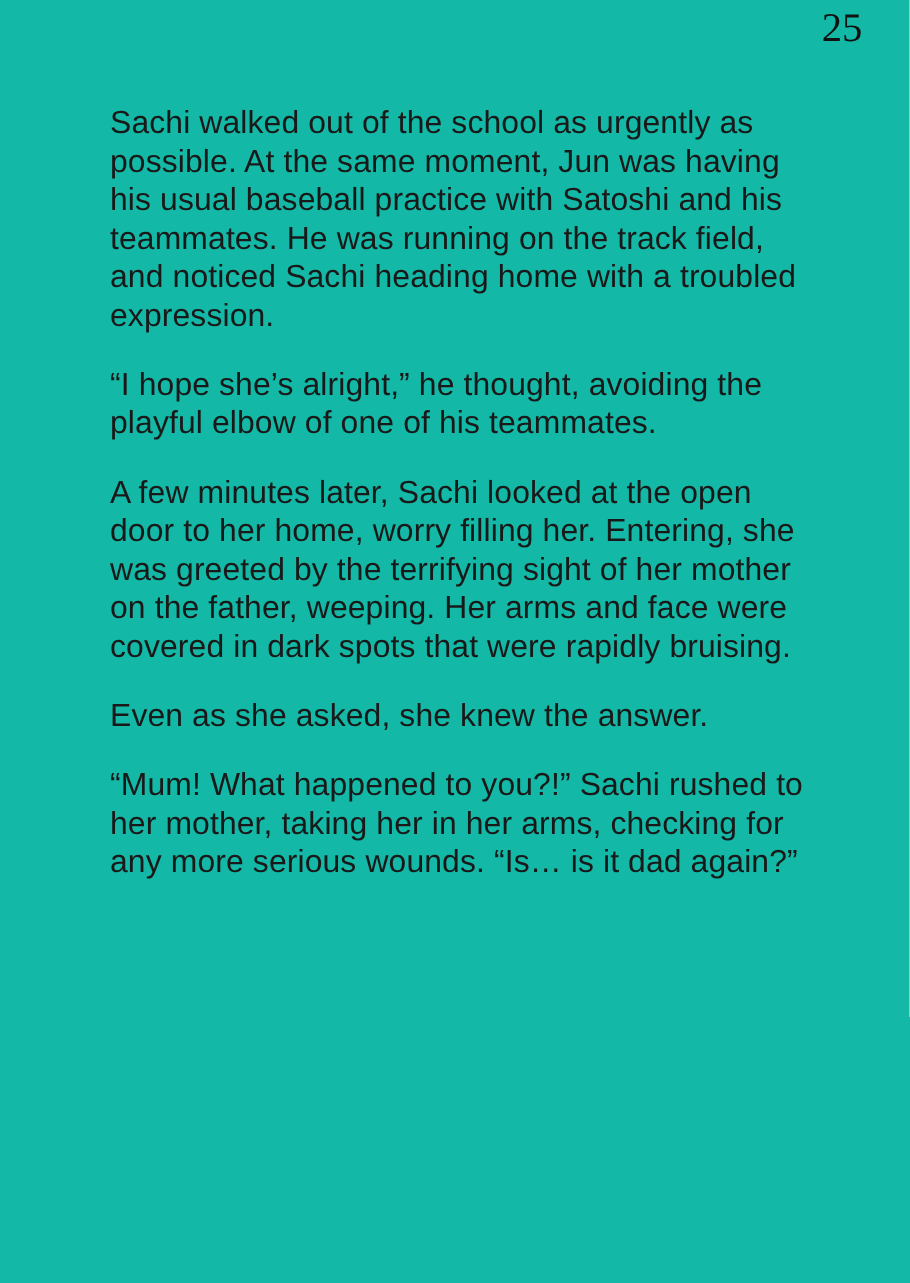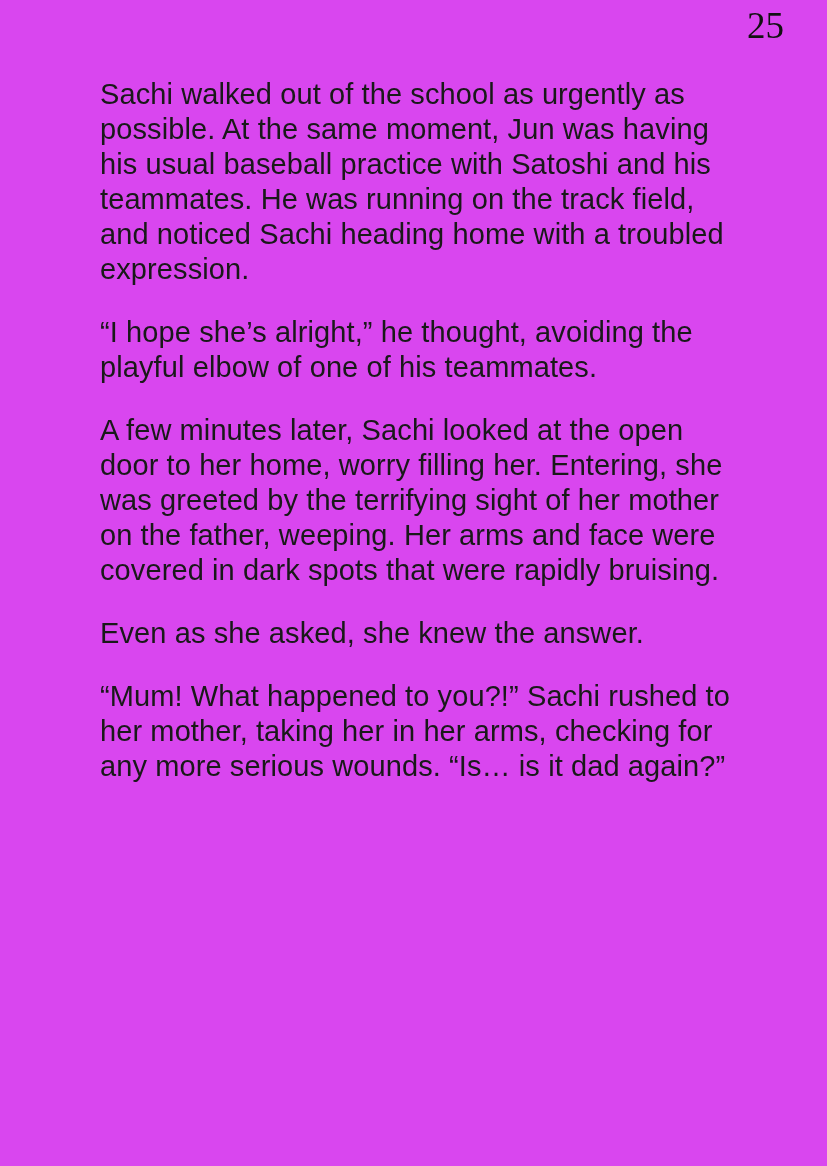--- a/index.html
+++ b/index.html
@@ -4,36 +4,36 @@
 <style>
   html, body {
     margin: 0;
     padding: 0;
     background: #ffffff;
   }
   .page {
     position: relative;
     width: 827px;
     height: 1166px;
-    background: #d946ef;
+    background: #14b8a6;
     overflow: hidden;
     font-family: "Liberation Sans", "DejaVu Sans", sans-serif;
   }
   .page-number {
     position: absolute;
     top: 4px;
     right: 43px;
     font-family: "Liberation Serif", "DejaVu Serif", serif;
     font-size: 37px;
     line-height: 44px;
     color: #111111;
   }
   .body-text {
     position: absolute;
-    top: 77px;
+    top: 95px;
     left: 100px;
     width: 650px;
     color: #191919;
   }
   .body-text p {
     margin: 0 0 28px 0;
     font-size: 29px;
     line-height: 35px;
     white-space: pre-line; 
     letter-spacing: 0.1px;

